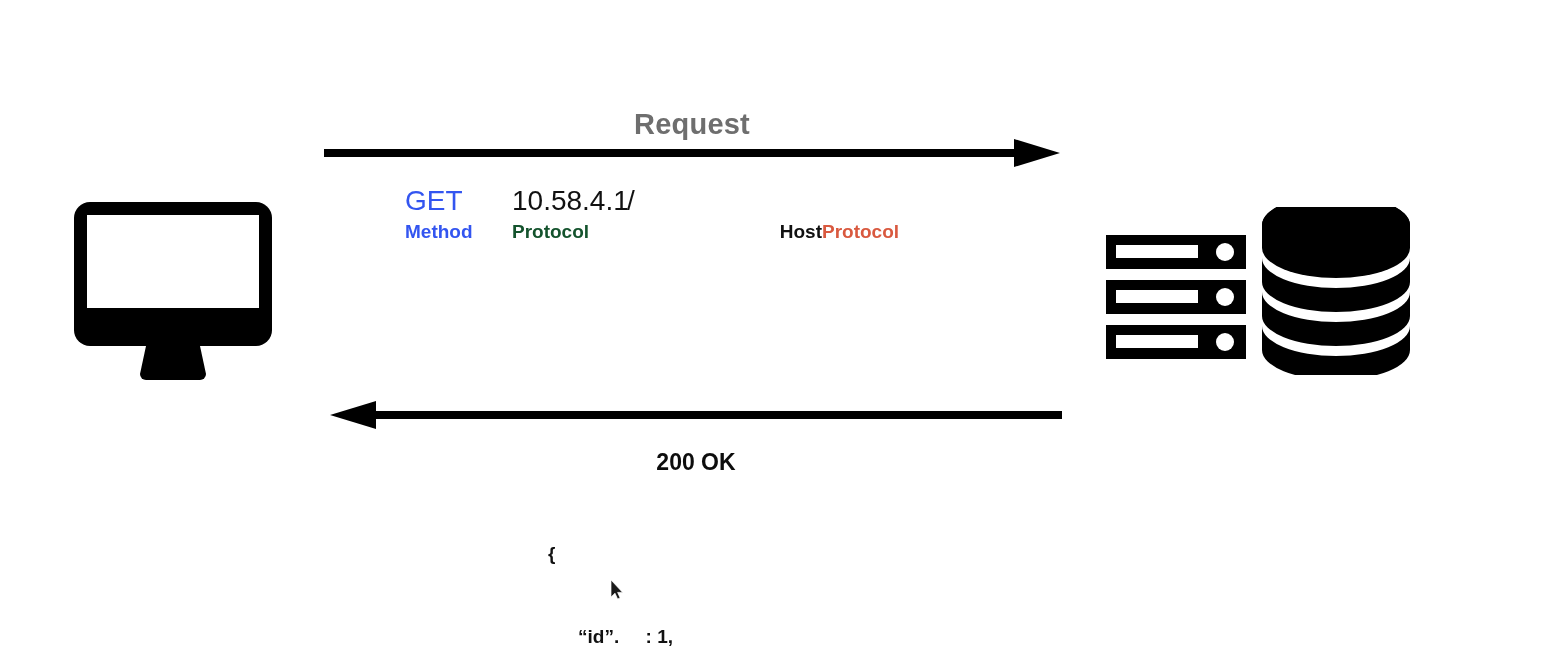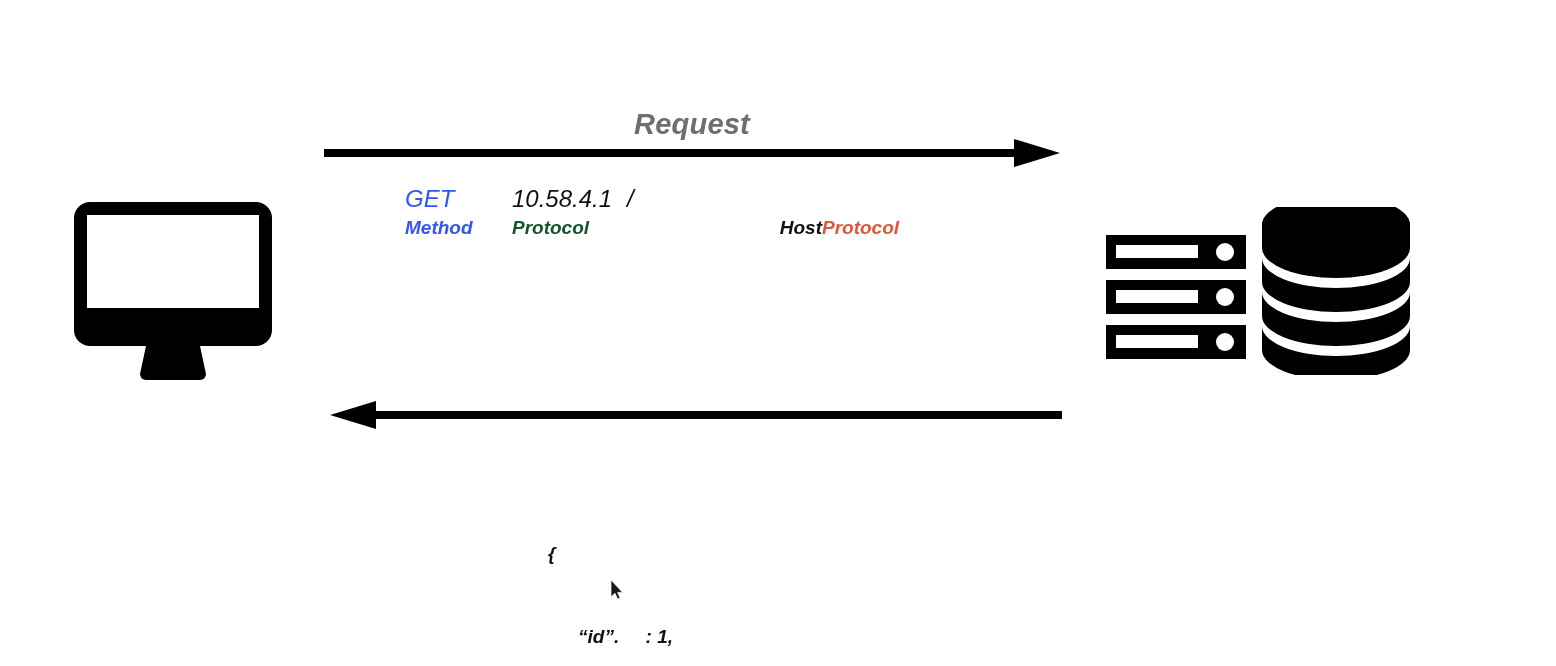--- a/index.html
+++ b/index.html
@@ -10,21 +10,20 @@
   }
   body {
     font-family: "Liberation Sans", "DejaVu Sans", sans-serif;
   }
   #canvas {
     position: relative;
     width: 1556px;
     height: 666px;
     background: #ffffff;
     overflow: hidden;
-    font-style: italic;
   }
 
   
   .abs { position: absolute; }
 
   
   #client-monitor {
     left: 74px;
     top: 202px;
     width: 198px;
@@ -78,21 +77,21 @@
 
   
   #request-detail {
     left: 405px;
     top: 186px;
     width: 600px;
   }
   .req-url-row {
     display: flex;
     align-items: baseline;
-    font-size: 24px;
+    font-size: 28px;
     font-weight: normal;
     white-space: nowrap;
     line-height: 1.05;
   }
   .req-label-row {
     display: flex;
     align-items: baseline;
     font-size: 19px;
     font-weight: bold;
     white-space: nowrap;
@@ -221,20 +220,21 @@
   </div>
 
 
   <div class="abs" id="response-arrow">
     <svg class="arrow-svg" viewBox="0 0 732 30" xmlns="http://www.w3.org/2000/svg" aria-hidden="true">
       <rect x="46" y="11" width="686" height="8" fill="#000000"></rect>
       <path d="M46 1 L0 15 L46 29 Z" fill="#000000"></path>
     </svg>
   </div>
 
+  <div class="abs" id="status-line">200 OK</div>
 
   <div class="abs" id="json-body">
     <div class="json-line">{</div>
     <div class="json-line json-indent">“id”.     : 1,</div>
     
     
   </div>
 
   <div class="abs" id="mouse-cursor">
     <svg viewBox="0 0 14 20" xmlns="http://www.w3.org/2000/svg" aria-hidden="true">

